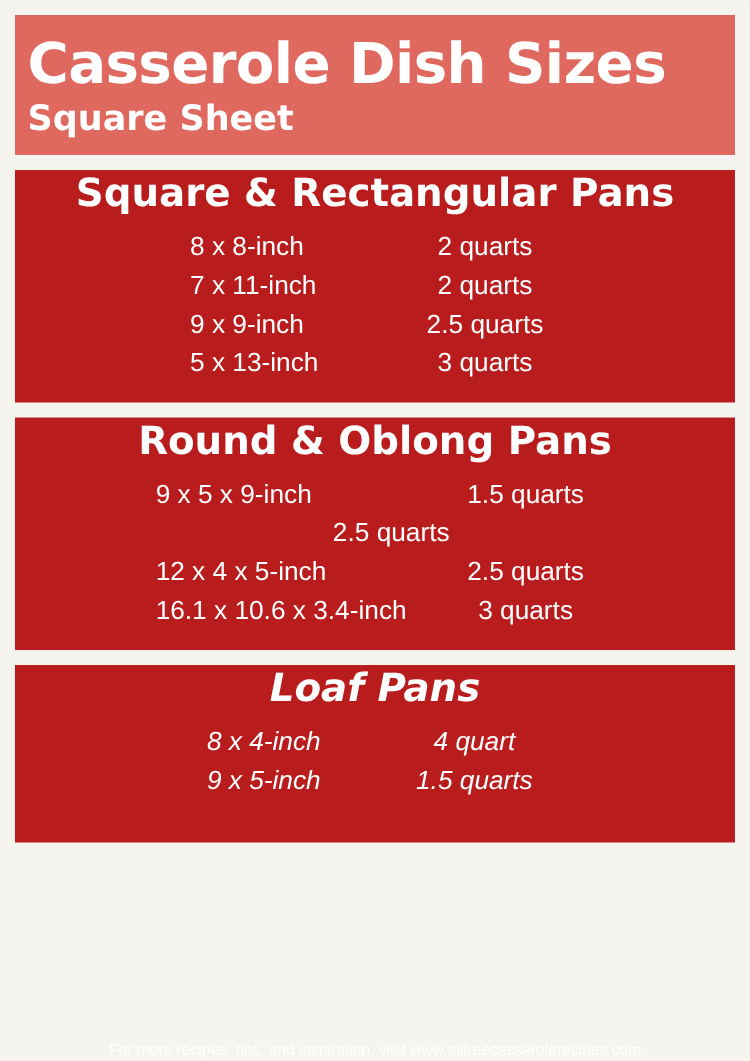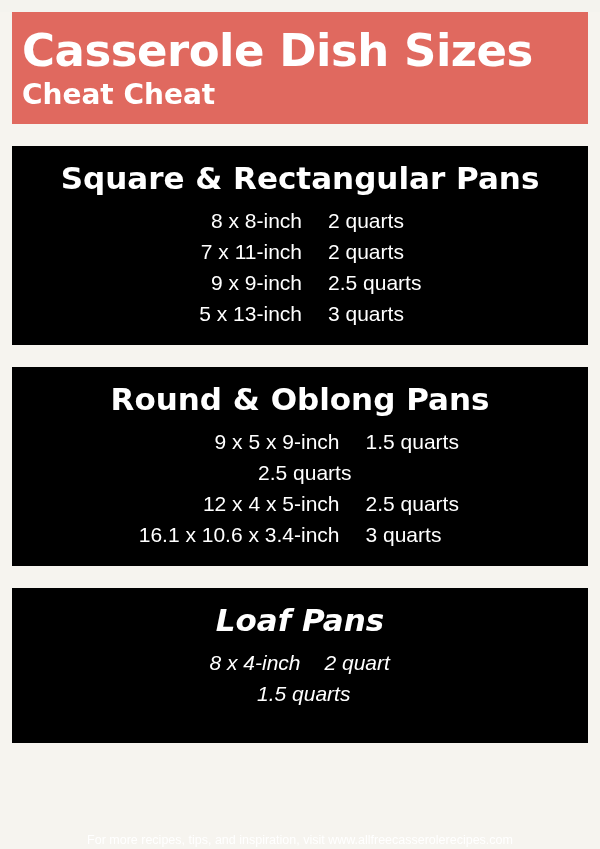--- a/index.html
+++ b/index.html
@@ -51,23 +51,23 @@
     margin-top: 10px;
     font-size: 14px;
     font-weight: bold;
     letter-spacing: 0.5px;
     color: #ffffff;
     font-family: "Liberation Sans", sans-serif;
   }
 
   
   .section {
-    background: #000000;
-    margin-top: 22px;
-    padding: 13px 10px 16px 10px;
+    background: #b91c1c;
+    margin-top: 12px;
+    padding: 0 10px 16px 10px;
     text-align: center;
     box-sizing: border-box;
   }
   .section-title {
     color: #ffffff;
     font-size: 31px;
     line-height: 38px;
     font-weight: bold;
     margin: 0 0 8px 0;
     font-family: "DejaVu Sans", sans-serif;
@@ -79,25 +79,24 @@
   .row {
     display: flex;
     justify-content: center;
     align-items: baseline;
     color: #ffffff;
     font-size: 21px;
     line-height: 31px;
     font-family: "Liberation Sans", sans-serif;
   }
   .row .dim {
-    text-align: right;
     white-space: nowrap;
   }
   .row .vol {
-    text-align: left;
+    text-align: center;
     white-space: nowrap;
   }
 
   
   .sec-square .dim { width: 150px; }
   .sec-square .vol { width: 120px; padding-left: 26px; }
 
   .sec-round .dim { width: 215px; }
   .sec-round .vol { width: 110px; padding-left: 26px; }
 
@@ -118,21 +117,21 @@
     font-family: "Liberation Sans", sans-serif;
   }
 </style>
 </head>
 <body>
 
 <div class="page">
 
   <div class="header">
     <div class="header-title">Casserole Dish Sizes</div>
-    <div class="header-sub">Cheat Cheat</div>
+    <div class="header-sub">Square Sheet</div>
   </div>
 
   <div class="section sec-square">
     <div class="section-title">Square &amp; Rectangular Pans</div>
     <div class="rows">
       <div class="row">
         <span class="dim">8 x 8-inch</span>
         <span class="vol">2 quarts</span>
       </div>
       <div class="row">
@@ -169,23 +168,24 @@
         <span class="vol">3 quarts</span>
       </div>
     </div>
   </div>
 
   <div class="section sec-loaf">
     <div class="section-title">Loaf Pans</div>
     <div class="rows">
       <div class="row">
         <span class="dim">8 x 4-inch</span>
-        <span class="vol">2 quart</span>
+        <span class="vol">4 quart</span>
       </div>
       <div class="row">
+        <span class="dim">9 x 5-inch</span>
         <span class="vol">1.5 quarts</span>
       </div>
     </div>
   </div>
 
   <div class="footer">For more recipes, tips, and inspiration, visit www.allfreecasserolerecipes.com</div>
 
 </div>
 
 </body></html>

